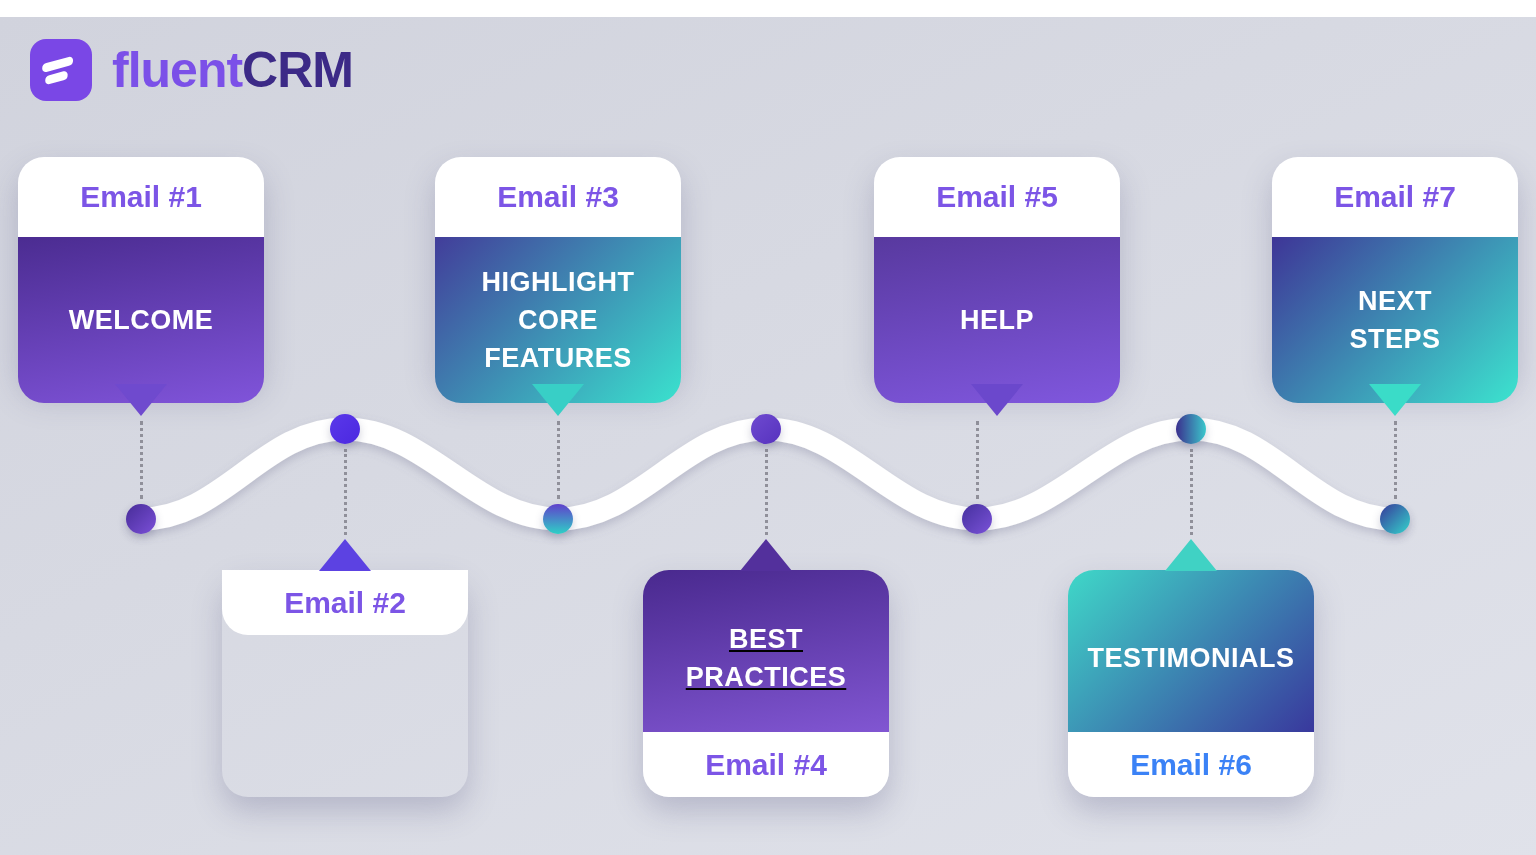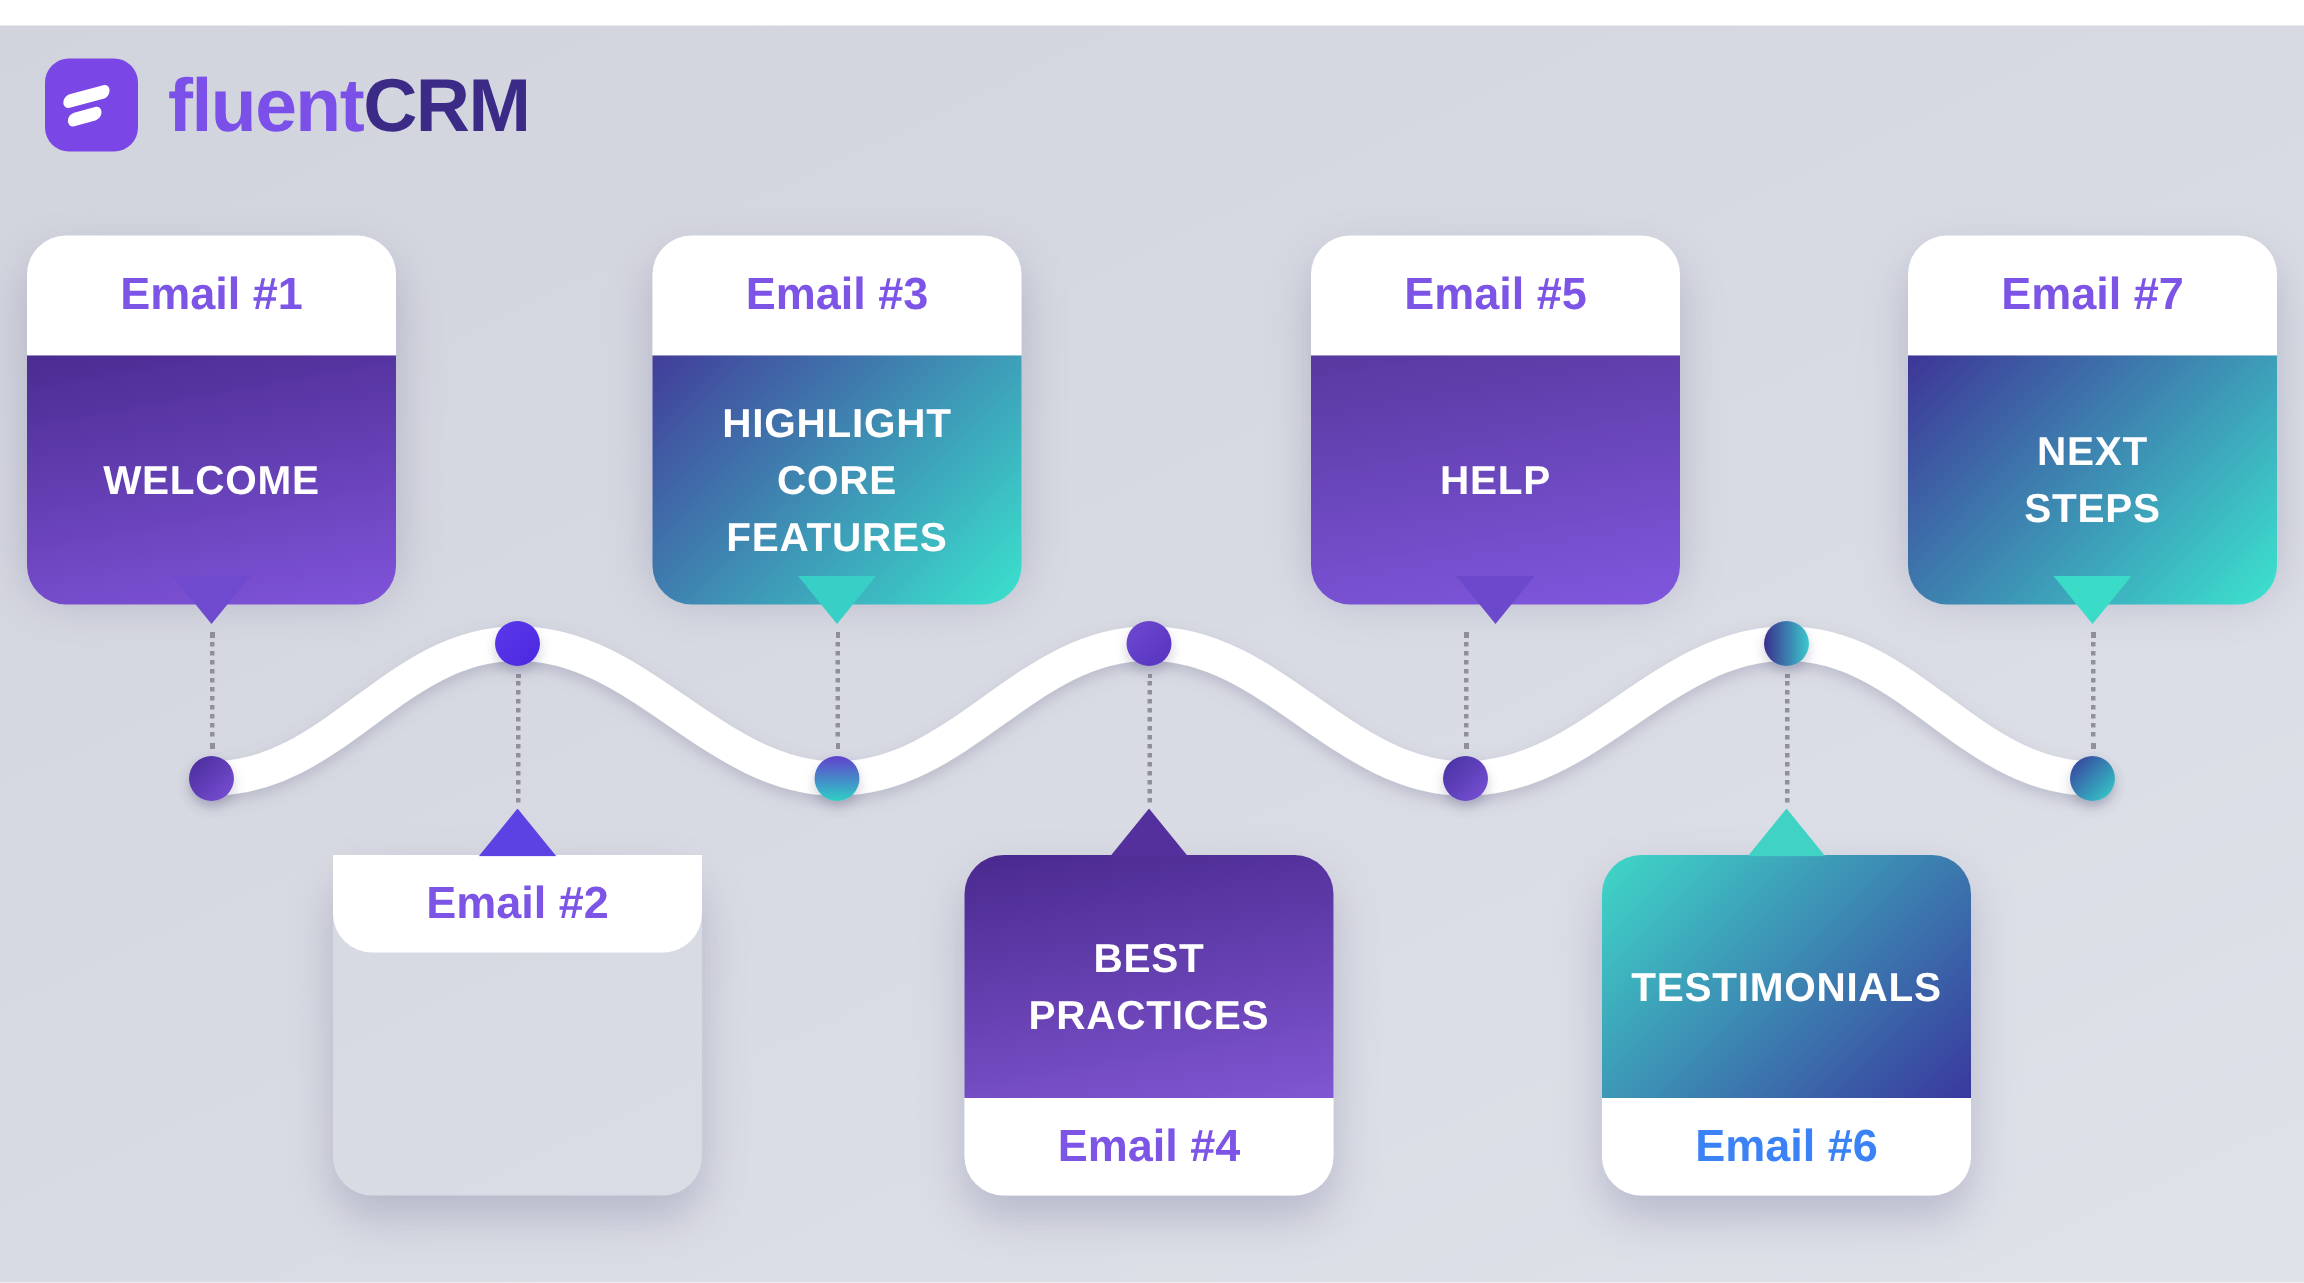--- a/index.html
+++ b/index.html
@@ -149,21 +149,21 @@
     </div>
     <div class="card-body" style="background: linear-gradient(135deg, rgb(66, 61, 154), rgb(58, 226, 206));">
       <span class="card-title" style="color: rgb(255, 255, 255);">HIGHLIGHT
 CORE
 FEATURES</span>
     </div>
     <div class="tail" style="background: rgb(56, 207, 198);"></div>
   </div>
 
   <div class="card bottom" style="left:643px;">
-    <div class="card-body" style="background: linear-gradient(170deg, rgb(73, 41, 142), rgb(129, 86, 210));">
+    <div class="card-body" style="background: linear-gradient(170deg, rgb(73, 41, 142), rgb(129, 86, 210)); text-decoration: underline;">
       <span class="card-title" style="color: rgb(255, 255, 255);">BEST
 PRACTICES</span>
     </div>
     <div class="card-white" style="background: rgb(255, 255, 255);">
       <span class="card-label" style="color: rgb(124, 85, 230);">Email #4</span>
     </div>
     <div class="tail" style="background: rgb(83, 48, 156);"></div>
   </div>
 
   <div class="card top" style="left:874px;">

